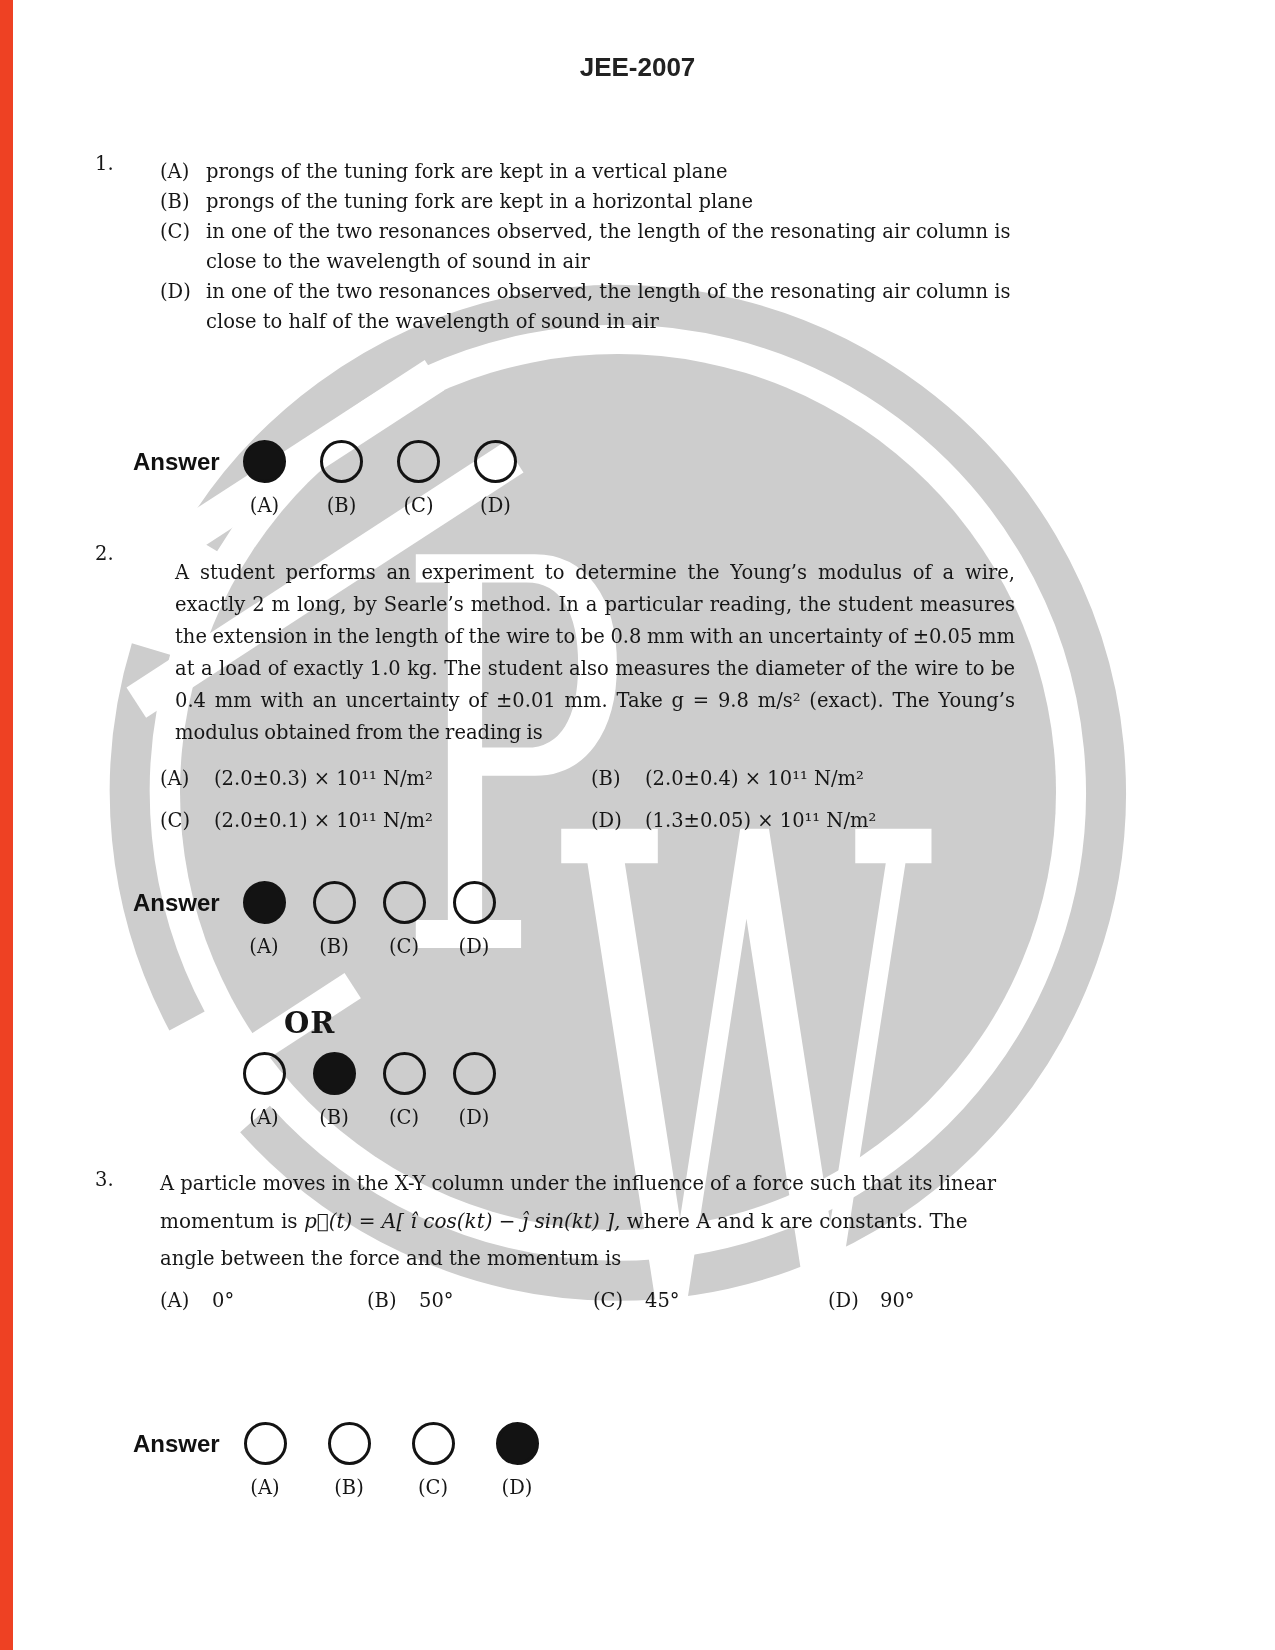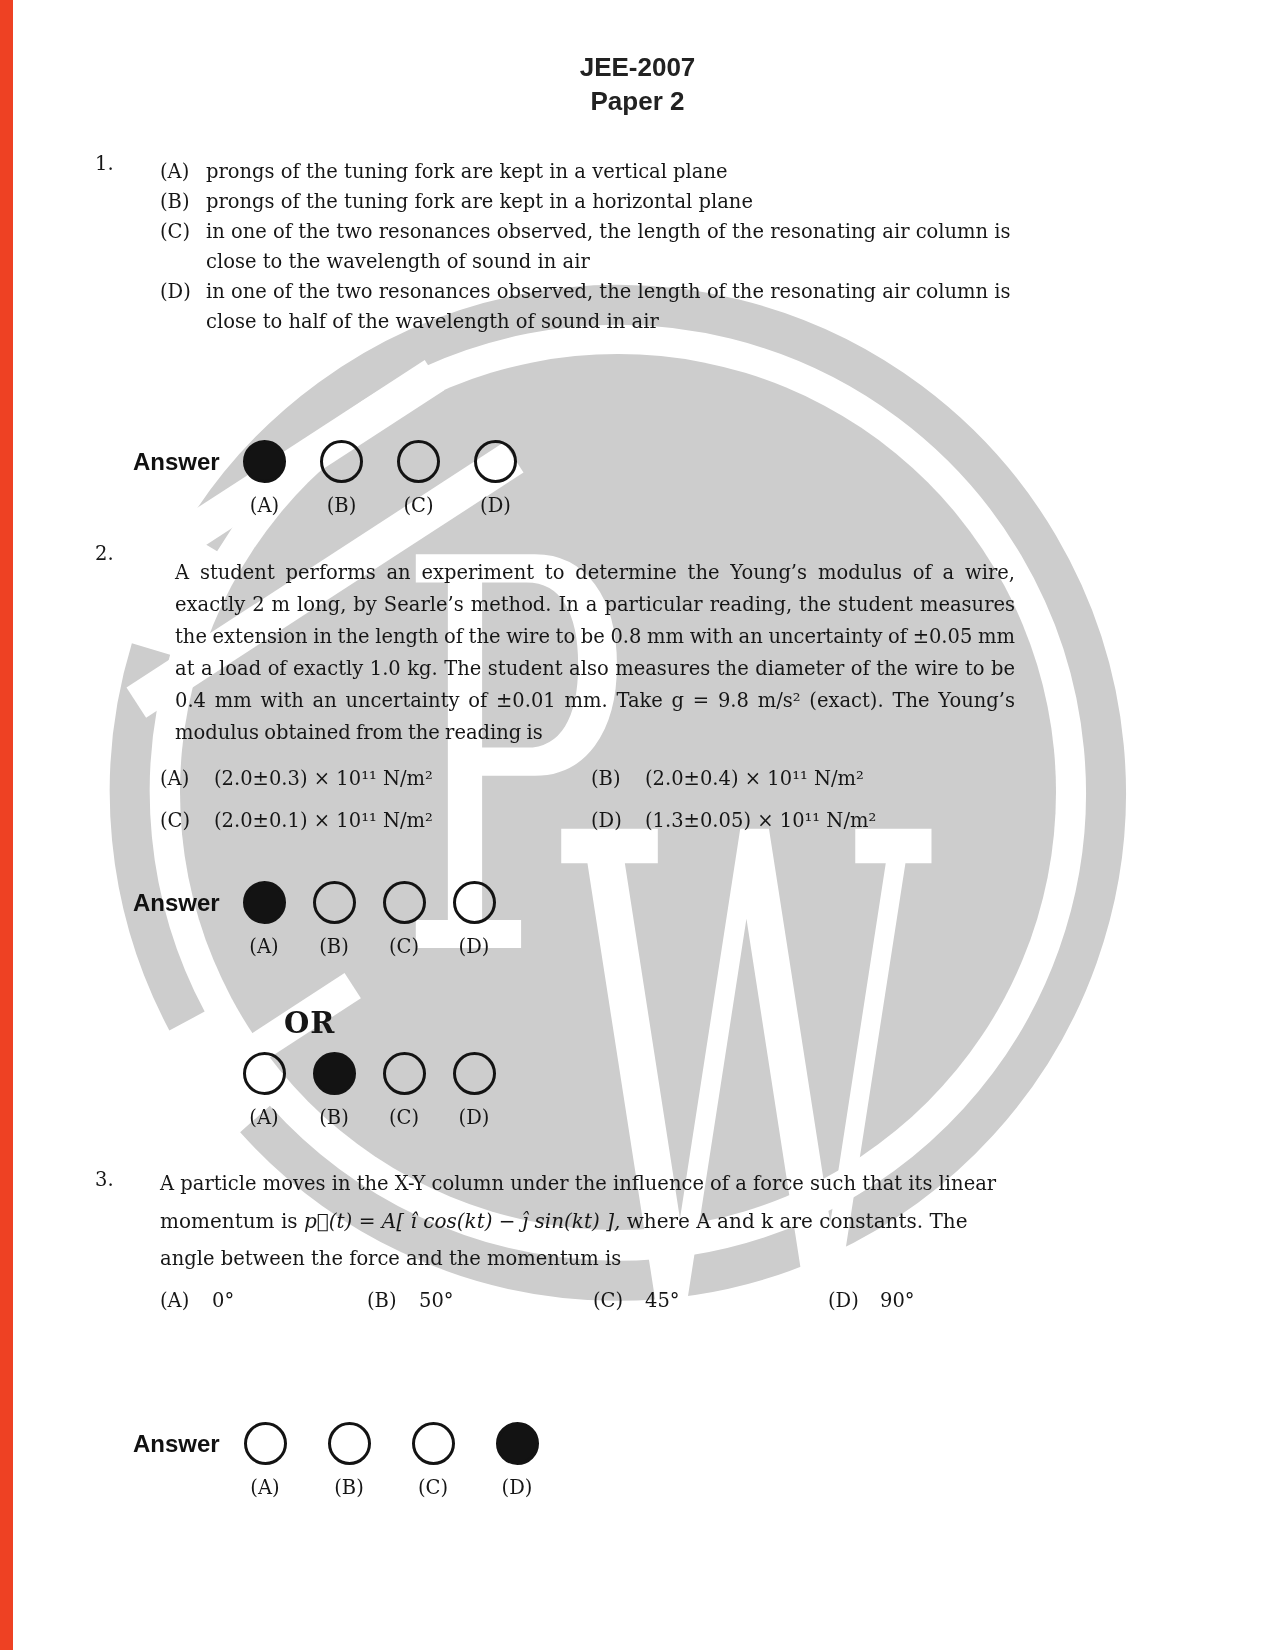--- a/index.html
+++ b/index.html
@@ -95,21 +95,20 @@
       <g transform="translate(746,1310) scale(0.55 1)">
         <text text-anchor="middle" x="0" y="0" font-size="660">W</text>
       </g>
     </g>
   </svg>
 
   <div class="content">
 
     <div class="header">
       <div>JEE-2007</div>
-      <div>Paper 2</div>
     </div>
 
     <section class="question" style="top:152px">
       <span class="qnum">1.</span>
       <div class="qbody">
         <div class="opts">
           <div class="opt">
             <span class="olabel">(A)</span>
             <span class="otext">prongs of the tuning fork are kept in a vertical plane</span>
           </div>

